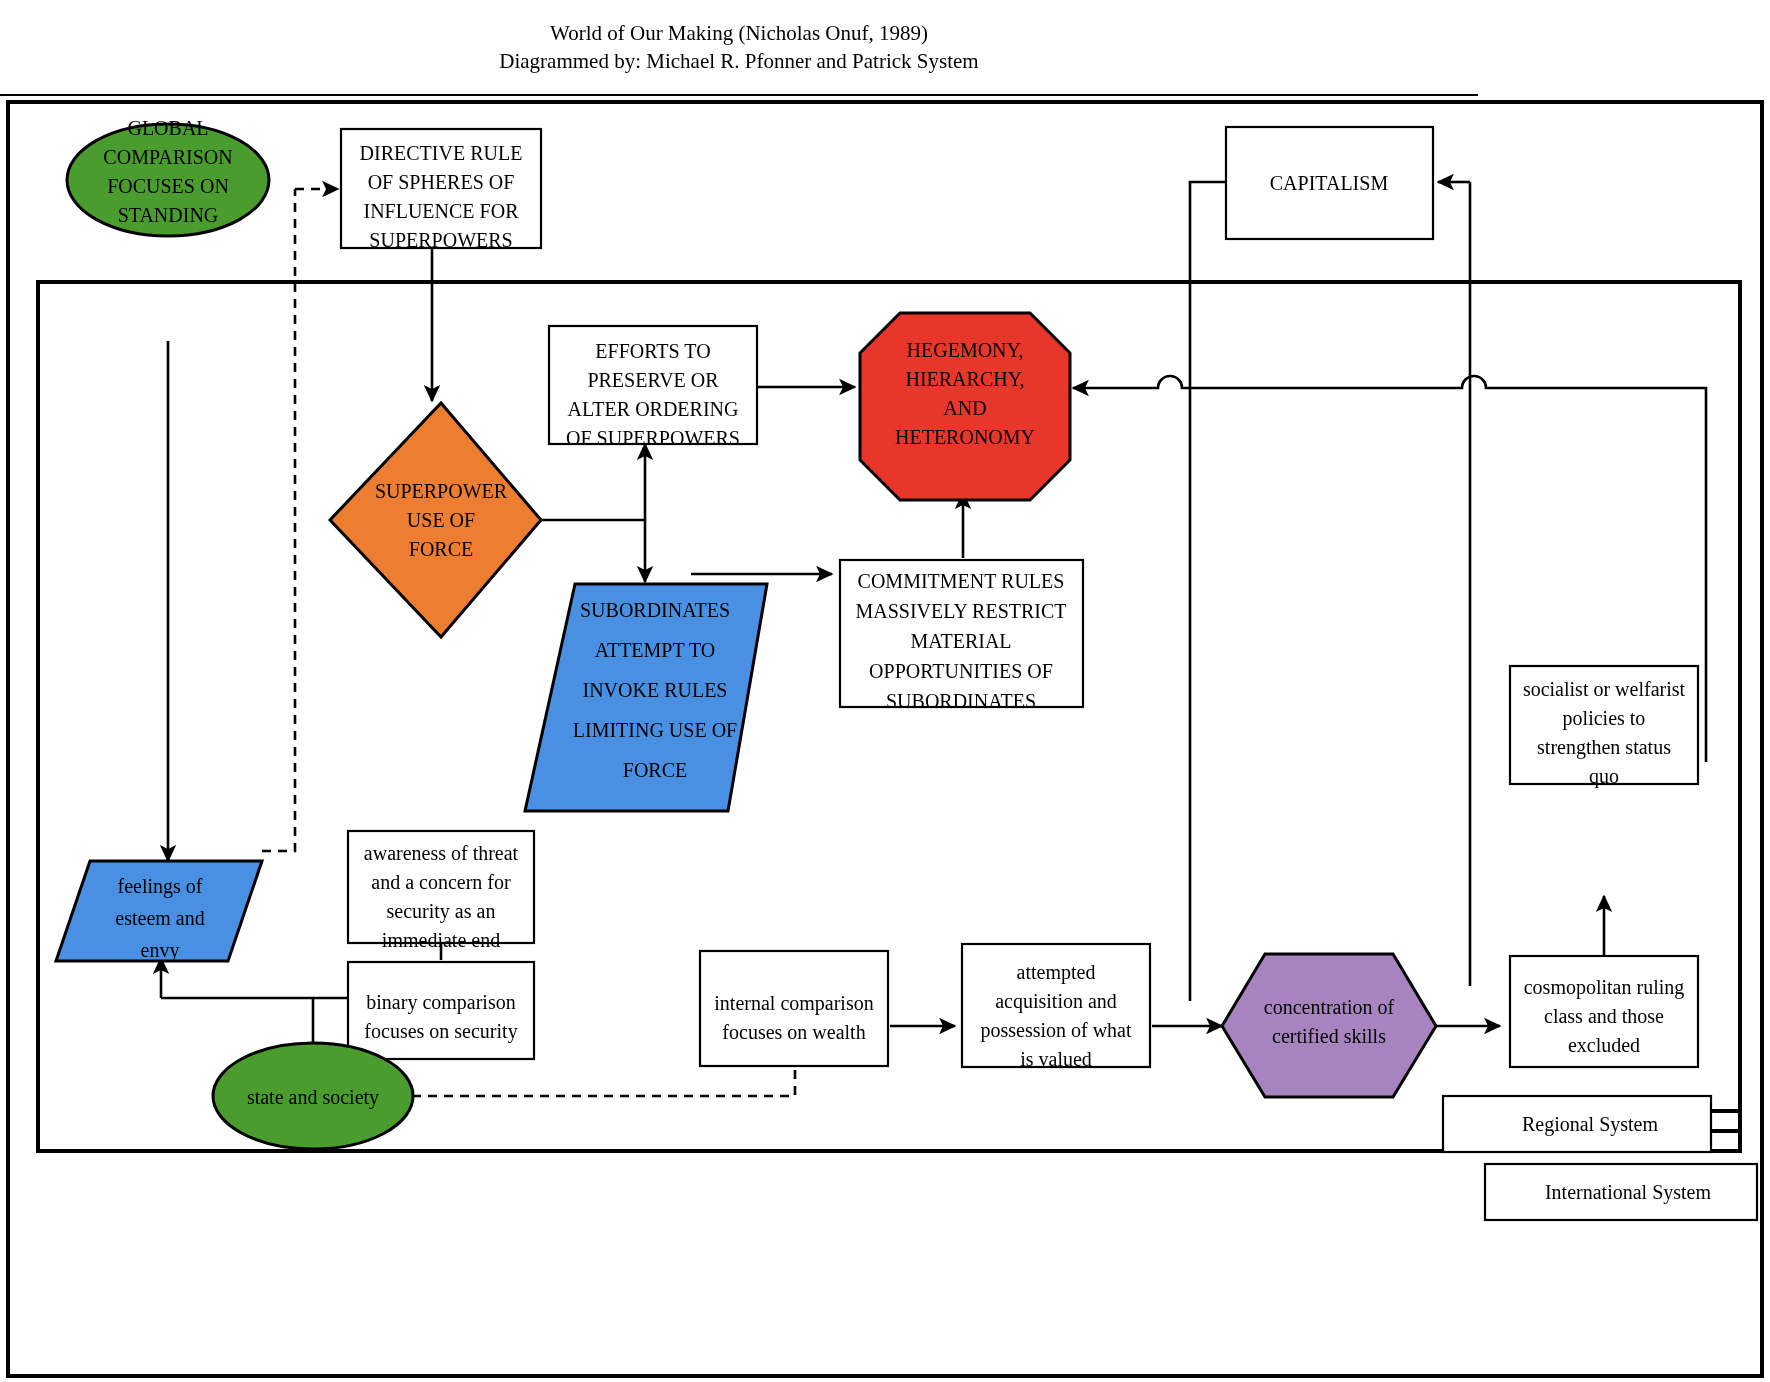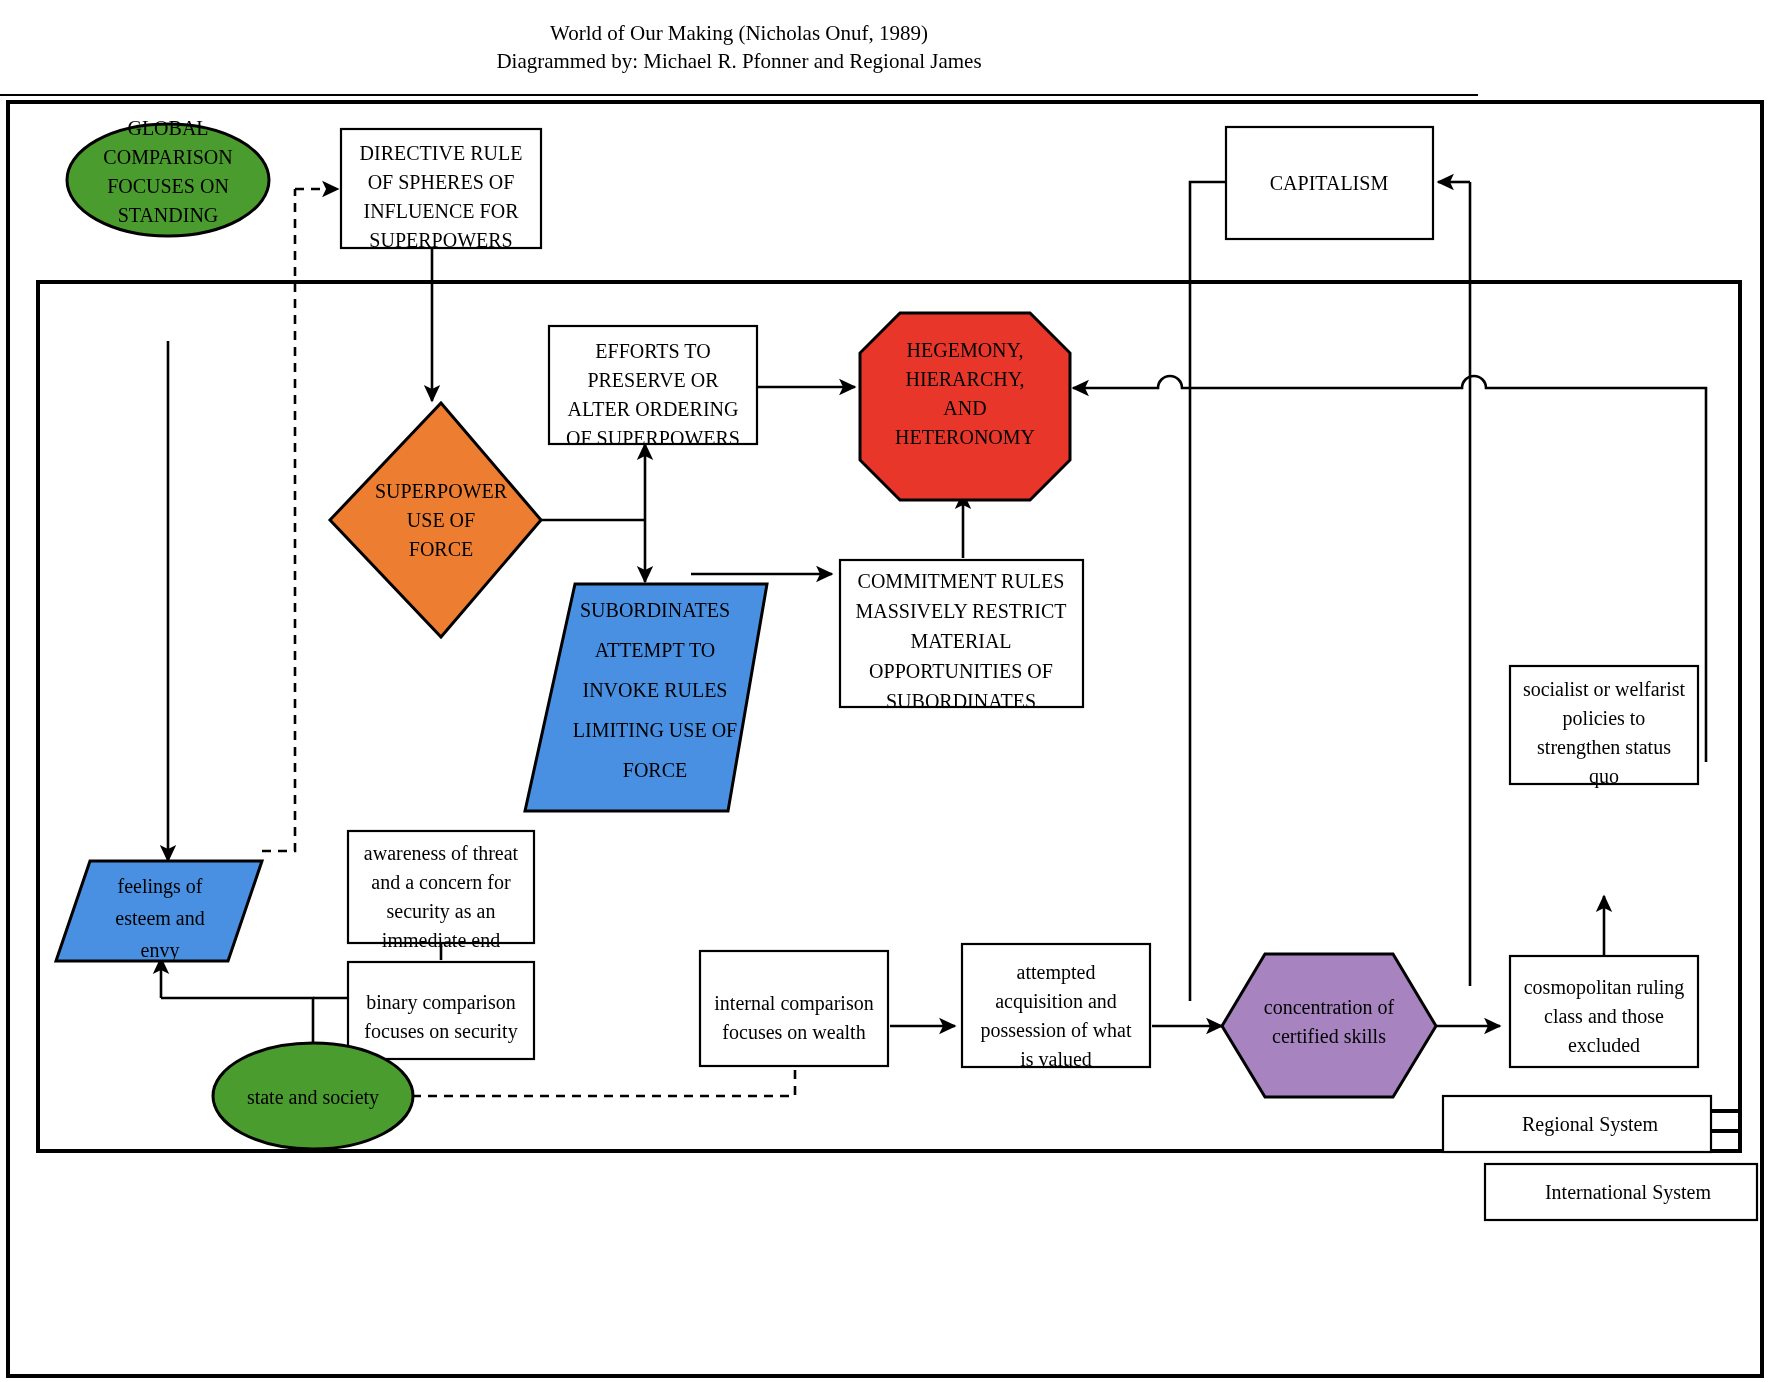--- a/index.html
+++ b/index.html
@@ -57,21 +57,21 @@
   .edge { fill: none; stroke: #000; stroke-width: 2.6; }
   .edge-dash { fill: none; stroke: #000; stroke-width: 2.6; stroke-dasharray: 9 7; }
 </style>
 </head>
 <body>
 
 <div id="page">
 
   <div id="title-bar">
     <div class="line">World of Our Making (Nicholas Onuf, 1989)</div>
-    <div class="line">Diagrammed by: Michael R. Pfonner and Regional James</div>
+    <div class="line">Diagrammed by: Michael R. Pfonner and Patrick System</div>
   </div>
 
   <div id="canvas-wrap">
   <svg width="1770" height="1286" viewBox="0 0 1770 1286" xmlns="http://www.w3.org/2000/svg">
     <defs>
       <marker id="arw" viewBox="0 0 12 12" refX="10.5" refY="6" markerWidth="7" markerHeight="7" orient="auto-start-reverse">
         <path d="M0,0.6 L11.5,6 L0,11.4 L2.6,6 Z" fill="#000"></path>
       </marker>
     </defs>
 

